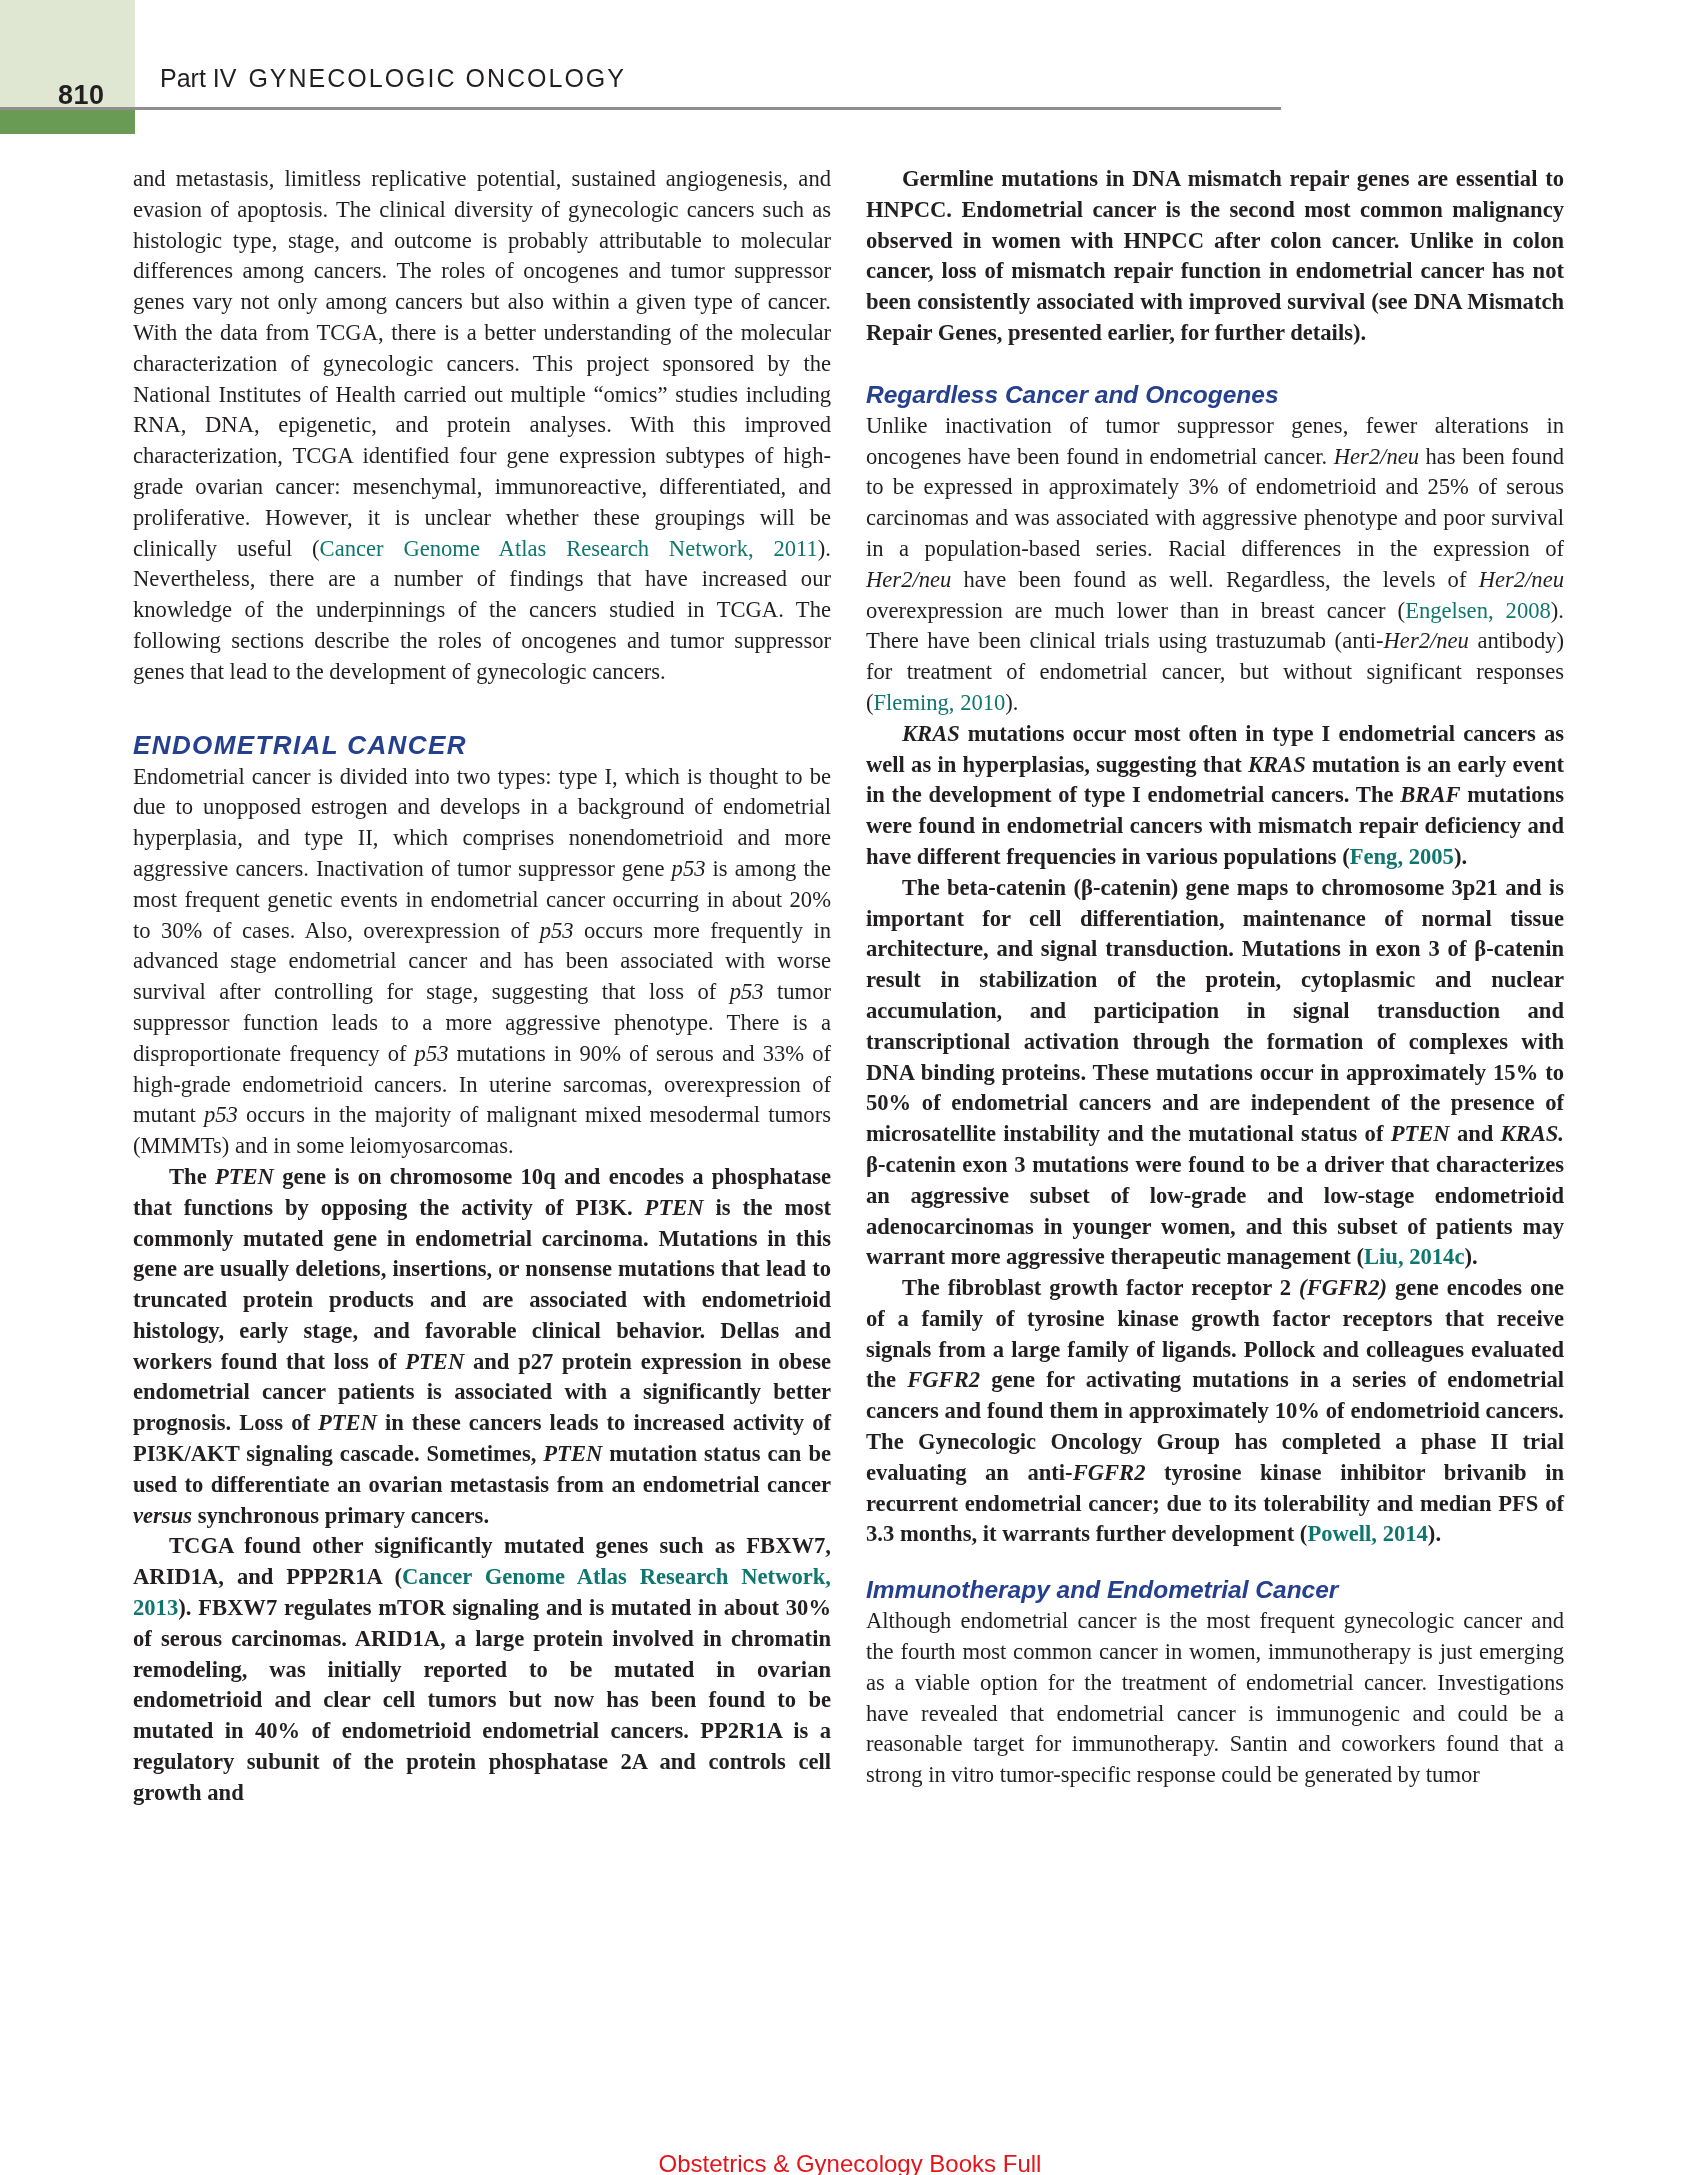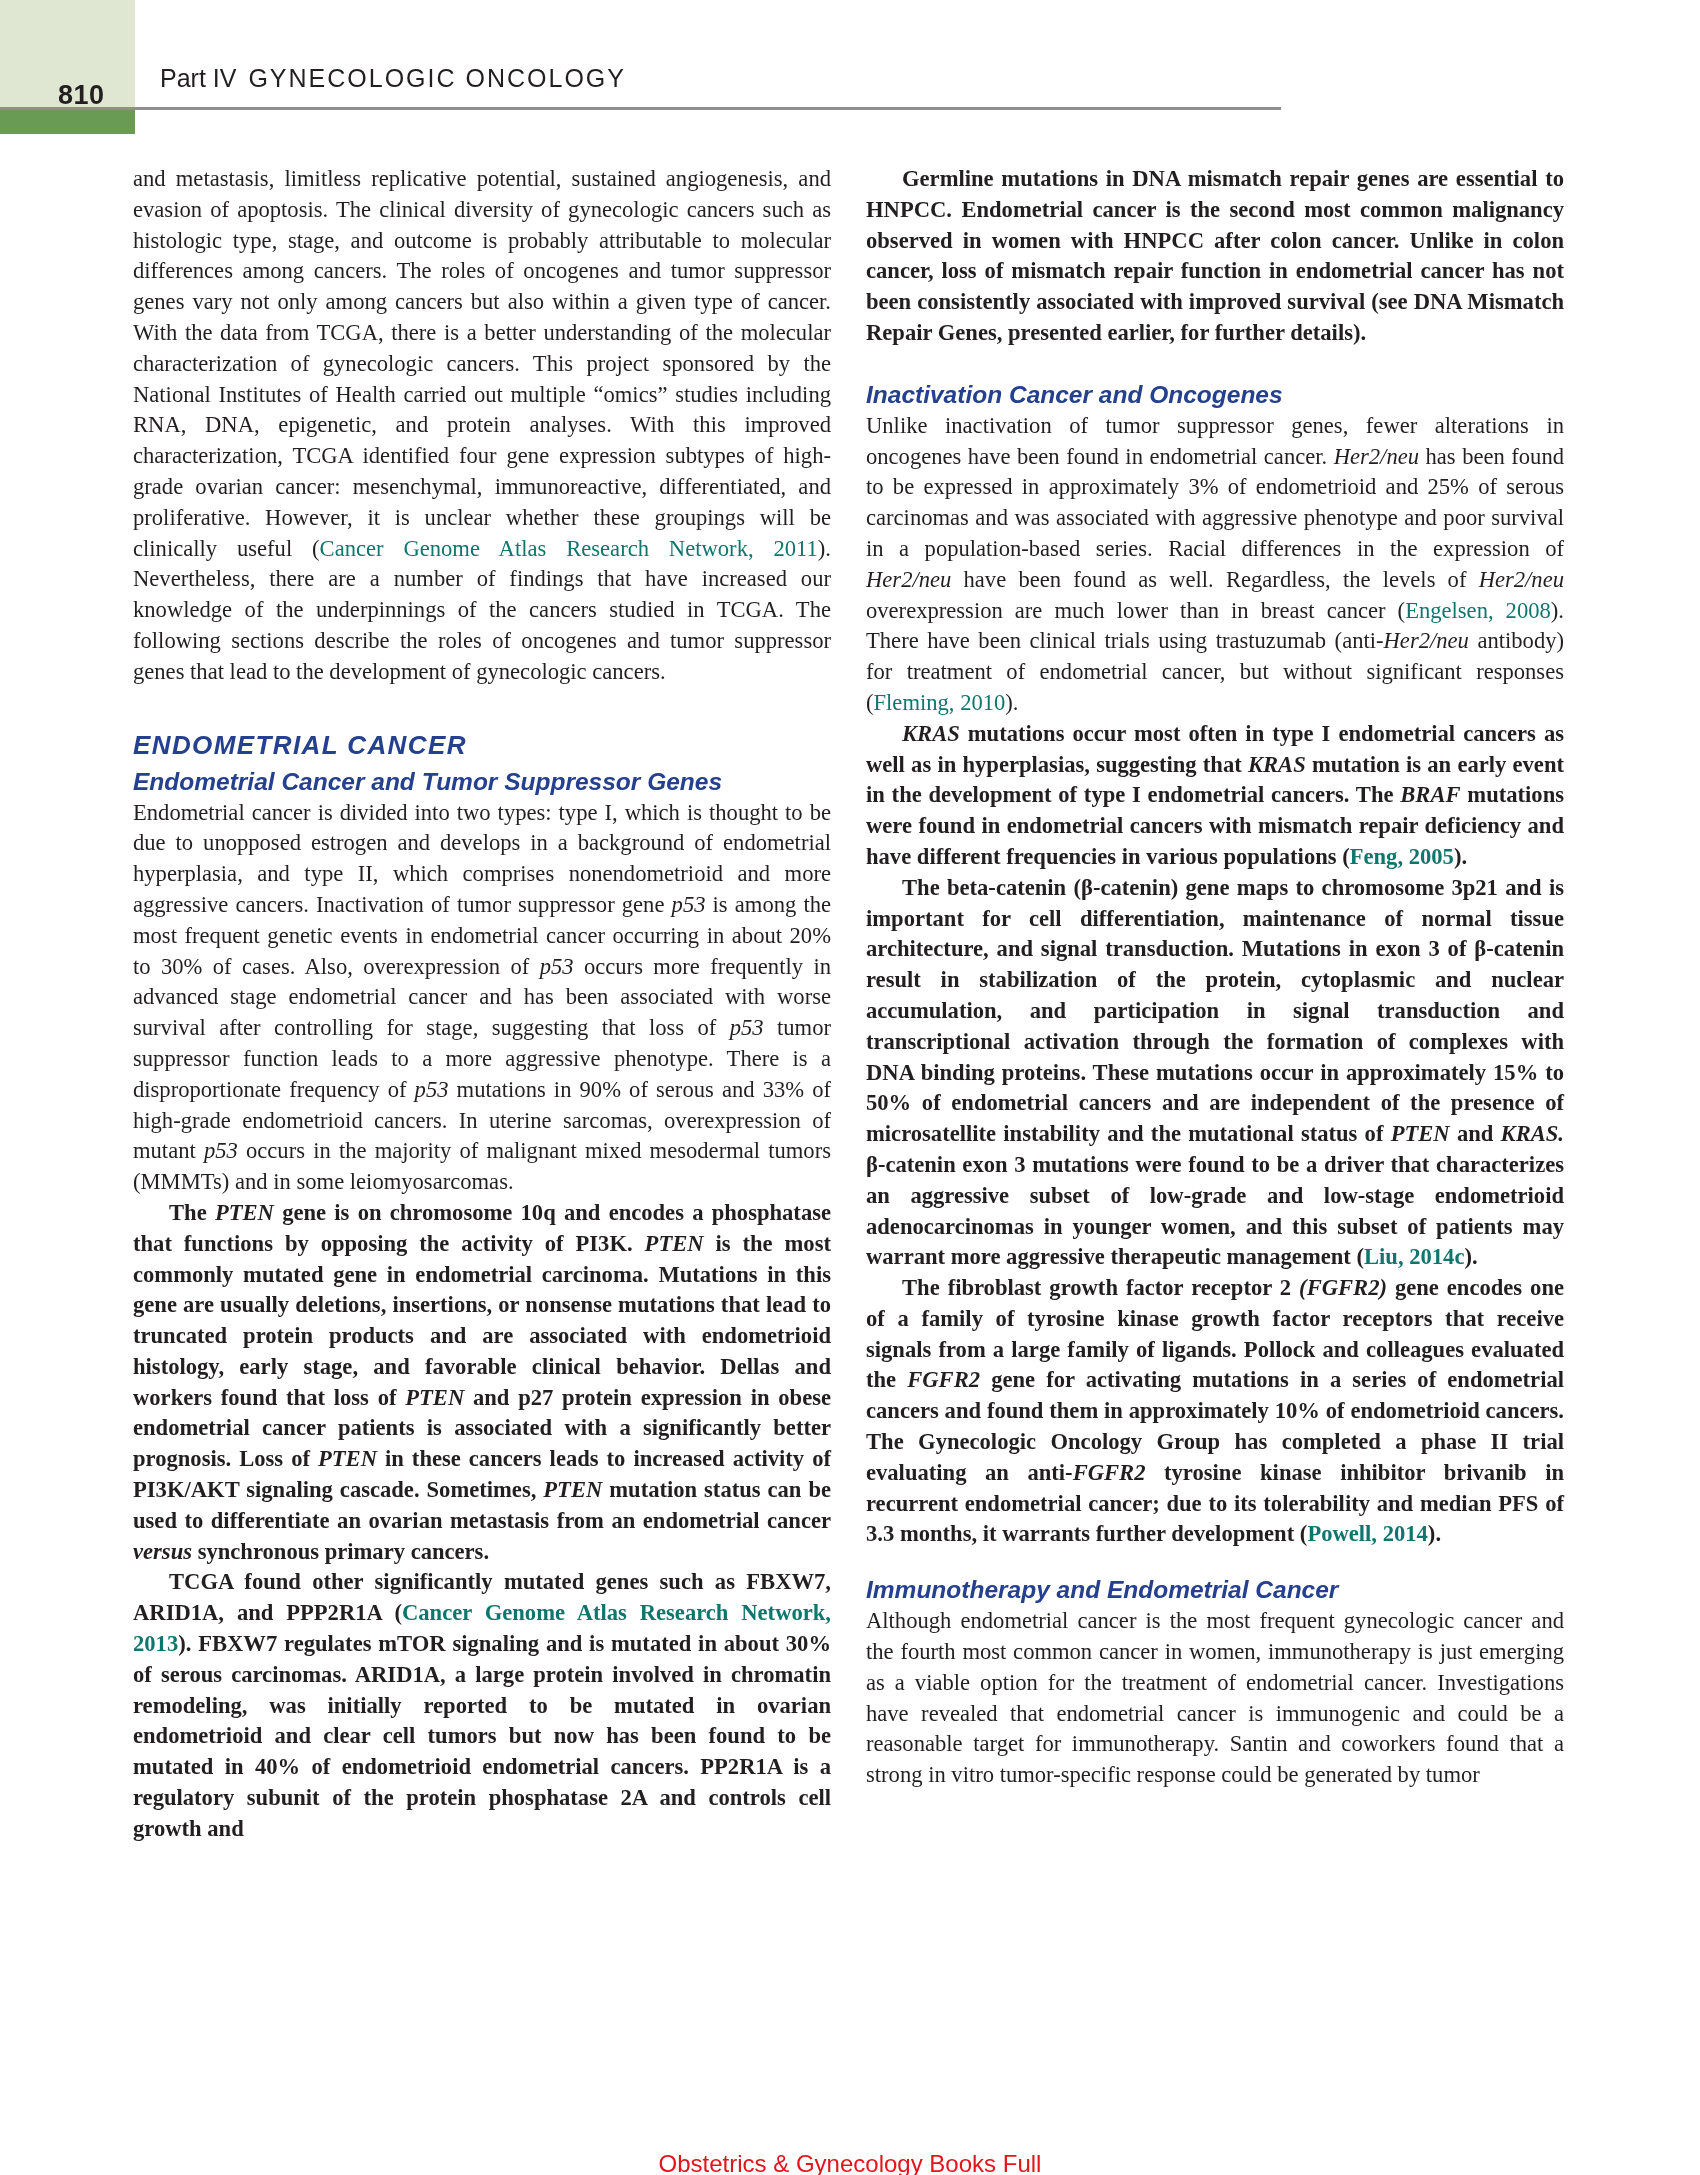--- a/index.html
+++ b/index.html
@@ -36,28 +36,27 @@
 <div class="tab-bottom"></div>
 <div class="page-num">810</div>
 <div class="running-head">
   <span class="part">Part IV</span><span>GYNECOLOGIC ONCOLOGY</span>
 </div>
 <div class="head-rule"></div>
 
 <div class="col left" id="left-col">
     <p><span>and metastasis, limitless replicative potential, sustained angiogenesis, and evasion of apoptosis. The clinical diversity of gynecologic cancers such as histologic type, stage, and outcome is probably attributable to molecular differences among cancers. The roles of oncogenes and tumor suppressor genes vary not only among cancers but also within a given type of cancer. With the data from TCGA, there is a better understanding of the molecular characterization of gynecologic cancers. This project sponsored by the National Institutes of Health carried out multiple “omics” studies including RNA, DNA, epigenetic, and protein analyses. With this improved characterization, TCGA identified four gene expression subtypes of high-grade ovarian cancer: mesenchymal, immunoreactive, differentiated, and proliferative. However, it is unclear whether these groupings will be clinically useful (</span><span class="cite">Cancer Genome Atlas Research Network, 2011</span><span>). Nevertheless, there are a number of findings that have increased our knowledge of the underpinnings of the cancers studied in TCGA. The following sections describe the roles of oncogenes and tumor suppressor genes that lead to the development of gynecologic cancers.</span></p>
     <div class="sec-head h1">ENDOMETRIAL CANCER</div>
-    <div class="sec-head h2">Endometrial Cancer and Tumor Suppressor Genes</div>
     <p><span>Endometrial cancer is divided into two types: type I, which is thought to be due to unopposed estrogen and develops in a background of endometrial hyperplasia, and type II, which comprises nonendometrioid and more aggressive cancers. Inactivation of tumor suppressor gene </span><i>p53</i><span> is among the most frequent genetic events in endometrial cancer occurring in about 20% to 30% of cases. Also, overexpression of </span><i>p53</i><span> occurs more frequently in advanced stage endometrial cancer and has been associated with worse survival after controlling for stage, suggesting that loss of </span><i>p53</i><span> tumor suppressor function leads to a more aggressive phenotype. There is a disproportionate frequency of </span><i>p53</i><span> mutations in 90% of serous and 33% of high-grade endometrioid cancers. In uterine sarcomas, overexpression of mutant </span><i>p53</i><span> occurs in the majority of malignant mixed mesodermal tumors (MMMTs) and in some leiomyosarcomas.</span></p>
     <p class="indent"><span>The </span><i>PTEN</i><span> gene is on chromosome 10q and encodes a phosphatase that functions by opposing the activity of PI3K. </span><i>PTEN</i><span> is the most commonly mutated gene in endometrial carcinoma. Mutations in this gene are usually deletions, insertions, or nonsense mutations that lead to truncated protein products and are associated with endometrioid histology, early stage, and favorable clinical behavior. Dellas and workers found that loss of </span><i>PTEN</i><span> and p27 protein expression in obese endometrial cancer patients is associated with a significantly better prognosis. Loss of </span><i>PTEN</i><span> in these cancers leads to increased activity of PI3K/AKT signaling cascade. Sometimes, </span><i>PTEN</i><span> mutation status can be used to differentiate an ovarian metastasis from an endometrial cancer </span><i>versus</i><span> synchronous primary cancers.</span></p>
     <p class="indent"><span>TCGA found other significantly mutated genes such as FBXW7, ARID1A, and PPP2R1A (</span><span class="cite">Cancer Genome Atlas Research Network, 2013</span><span>). FBXW7 regulates mTOR signaling and is mutated in about 30% of serous carcinomas. ARID1A, a large protein involved in chromatin remodeling, was initially reported to be mutated in ovarian endometrioid and clear cell tumors but now has been found to be mutated in 40% of endometrioid endometrial cancers. PP2R1A is a regulatory subunit of the protein phosphatase 2A and controls cell growth and</span></p>
   </div>
 <div class="col right" id="right-col">
     <p class="indent"><span>Germline mutations in DNA mismatch repair genes are essential to HNPCC. Endometrial cancer is the second most common malignancy observed in women with HNPCC after colon cancer. Unlike in colon cancer, loss of mismatch repair function in endometrial cancer has not been consistently associated with improved survival (see DNA Mismatch Repair Genes, presented earlier, for further details).</span></p>
-    <div class="sec-head h2 spaced">Inactivation Cancer and Oncogenes</div>
+    <div class="sec-head h2 spaced">Regardless Cancer and Oncogenes</div>
     <p><span>Unlike inactivation of tumor suppressor genes, fewer alterations in oncogenes have been found in endometrial cancer. </span><i>Her2/neu</i><span> has been found to be expressed in approximately 3% of endometrioid and 25% of serous carcinomas and was associated with aggressive phenotype and poor survival in a population-based series. Racial differences in the expression of </span><i>Her2/neu</i><span> have been found as well. Regardless, the levels of </span><i>Her2/neu</i><span> overexpression are much lower than in breast cancer (</span><span class="cite">Engelsen, 2008</span><span>). There have been clinical trials using trastuzumab (anti-</span><i>Her2/neu</i><span> antibody) for treatment of endometrial cancer, but without significant responses (</span><span class="cite">Fleming, 2010</span><span>).</span></p>
     <p class="indent"><i>KRAS</i><span> mutations occur most often in type I endometrial cancers as well as in hyperplasias, suggesting that </span><i>KRAS</i><span> mutation is an early event in the development of type I endometrial cancers. The </span><i>BRAF</i><span> mutations were found in endometrial cancers with mismatch repair deficiency and have different frequencies in various populations (</span><span class="cite">Feng, 2005</span><span>).</span></p>
     <p class="indent"><span>The beta-catenin (β-catenin) gene maps to chromosome 3p21 and is important for cell differentiation, maintenance of normal tissue architecture, and signal transduction. Mutations in exon 3 of β-catenin result in stabilization of the protein, cytoplasmic and nuclear accumulation, and participation in signal transduction and transcriptional activation through the formation of complexes with DNA binding proteins. These mutations occur in approximately 15% to 50% of endometrial cancers and are independent of the presence of microsatellite instability and the mutational status of </span><i>PTEN</i><span> and </span><i>KRAS.</i><span> β-catenin exon 3 mutations were found to be a driver that characterizes an aggressive subset of low-grade and low-stage endometrioid adenocarcinomas in younger women, and this subset of patients may warrant more aggressive therapeutic management (</span><span class="cite">Liu, 2014c</span><span>).</span></p>
     <p class="indent"><span>The fibroblast growth factor receptor 2 </span><i>(FGFR2)</i><span> gene encodes one of a family of tyrosine kinase growth factor receptors that receive signals from a large family of ligands. Pollock and colleagues evaluated the </span><i>FGFR2</i><span> gene for activating mutations in a series of endometrial cancers and found them in approximately 10% of endometrioid cancers. The Gynecologic Oncology Group has completed a phase II trial evaluating an anti-</span><i>FGFR2</i><span> tyrosine kinase inhibitor brivanib in recurrent endometrial cancer; due to its tolerability and median PFS of 3.3 months, it warrants further development (</span><span class="cite">Powell, 2014</span><span>).</span></p>
     <div class="sec-head h2 spaced-sm">Immunotherapy and Endometrial Cancer</div>
     <p><span>Although endometrial cancer is the most frequent gynecologic cancer and the fourth most common cancer in women, immunotherapy is just emerging as a viable option for the treatment of endometrial cancer. Investigations have revealed that endometrial cancer is immunogenic and could be a reasonable target for immunotherapy. Santin and coworkers found that a strong in vitro tumor-specific response could be generated by tumor</span></p>
   </div>
 
 <div class="footer-note">Obstetrics &amp; Gynecology Books Full</div>
 

